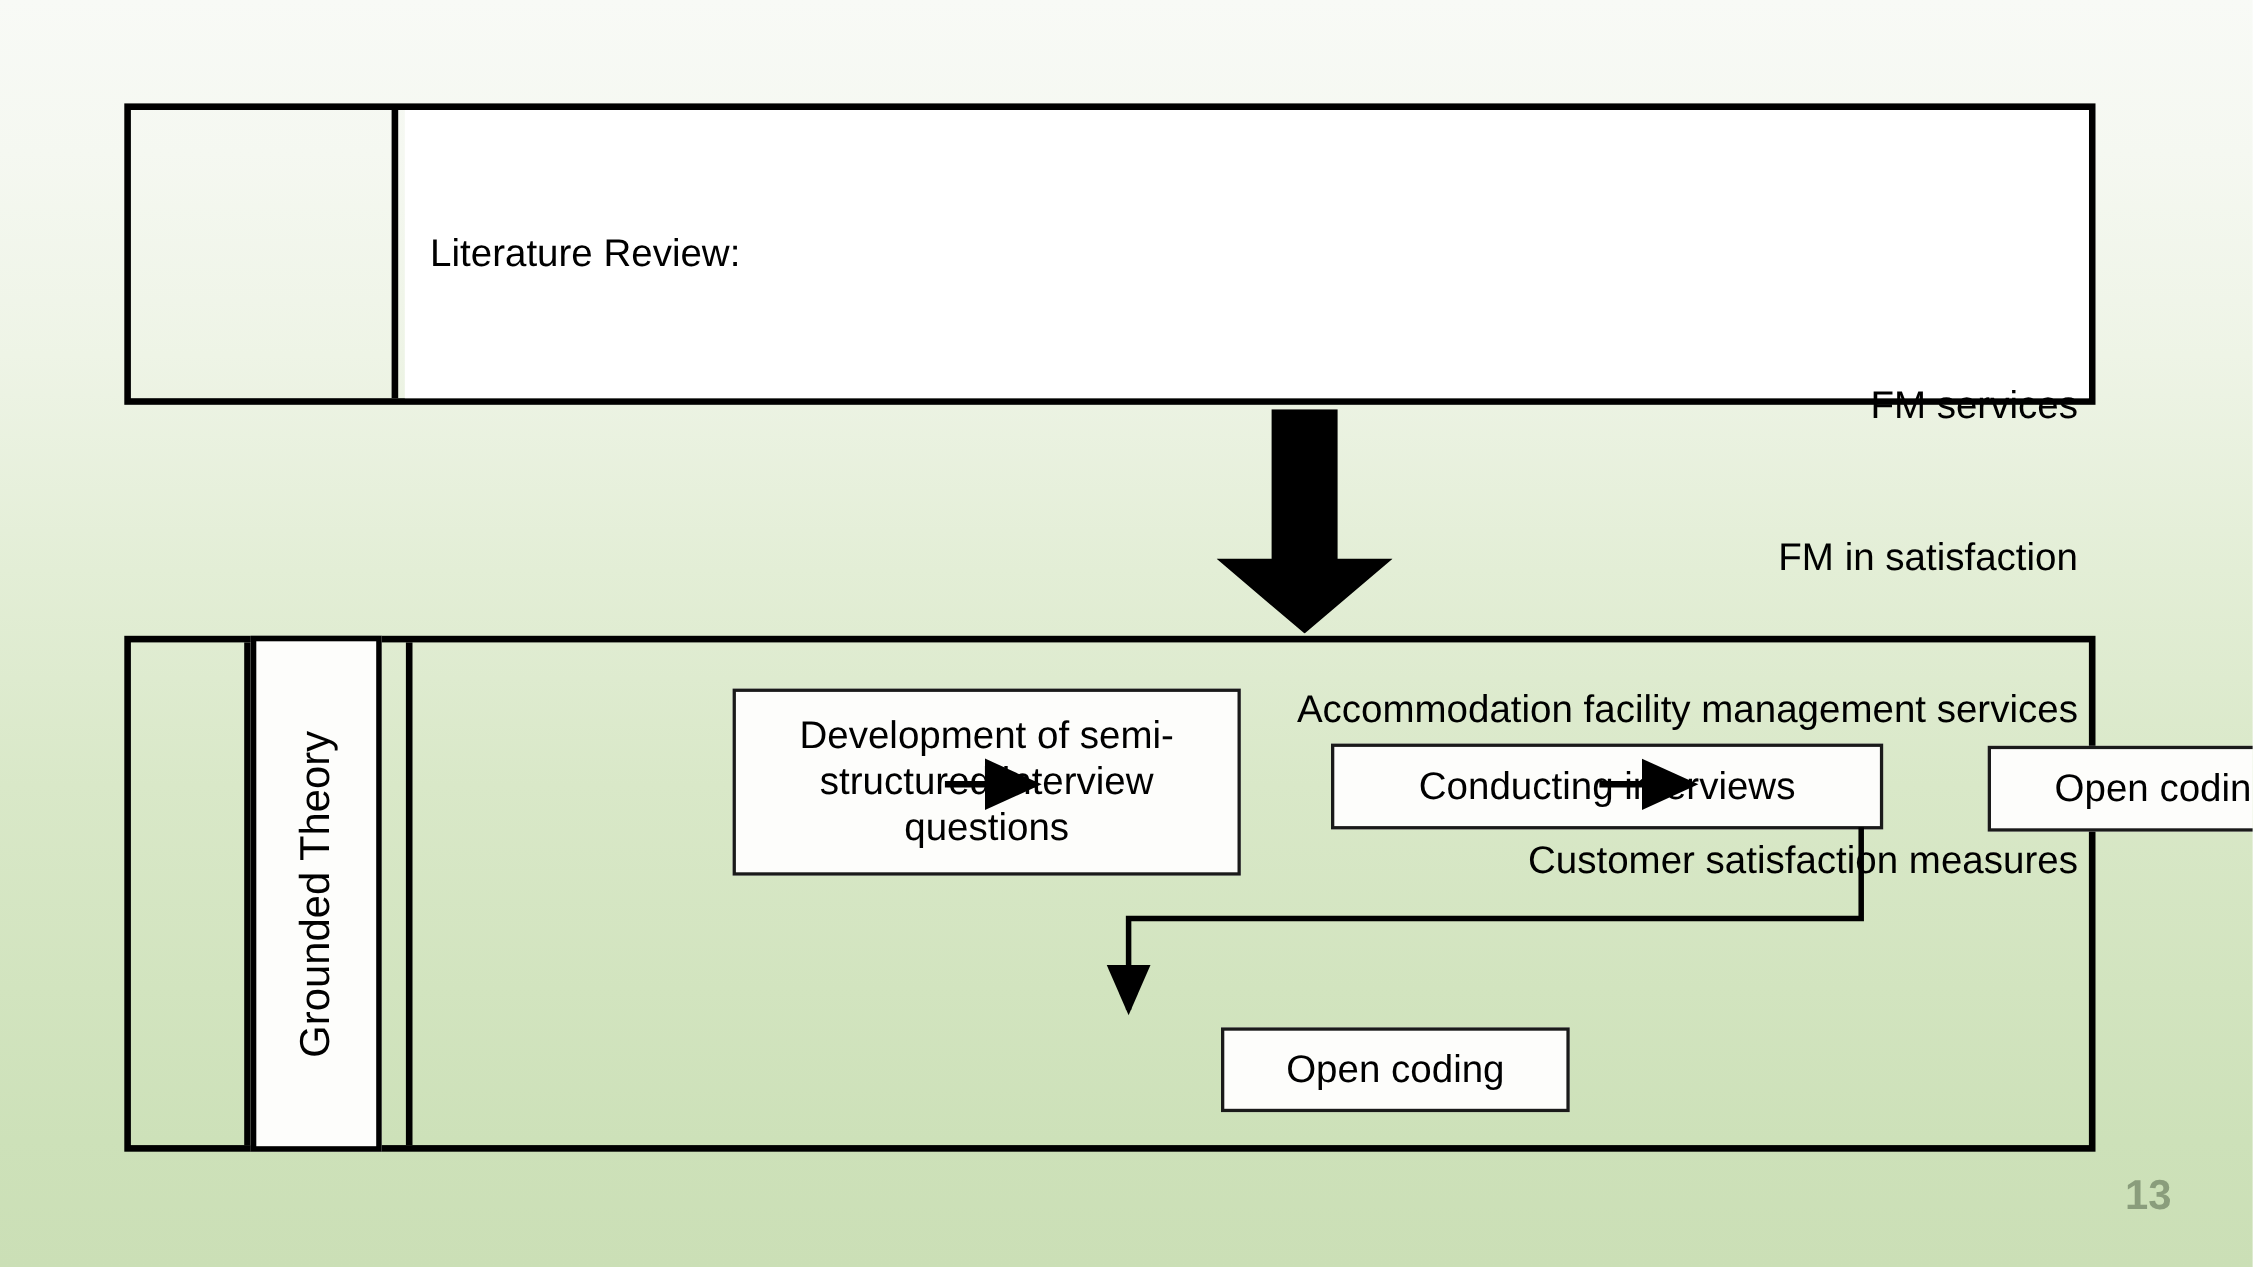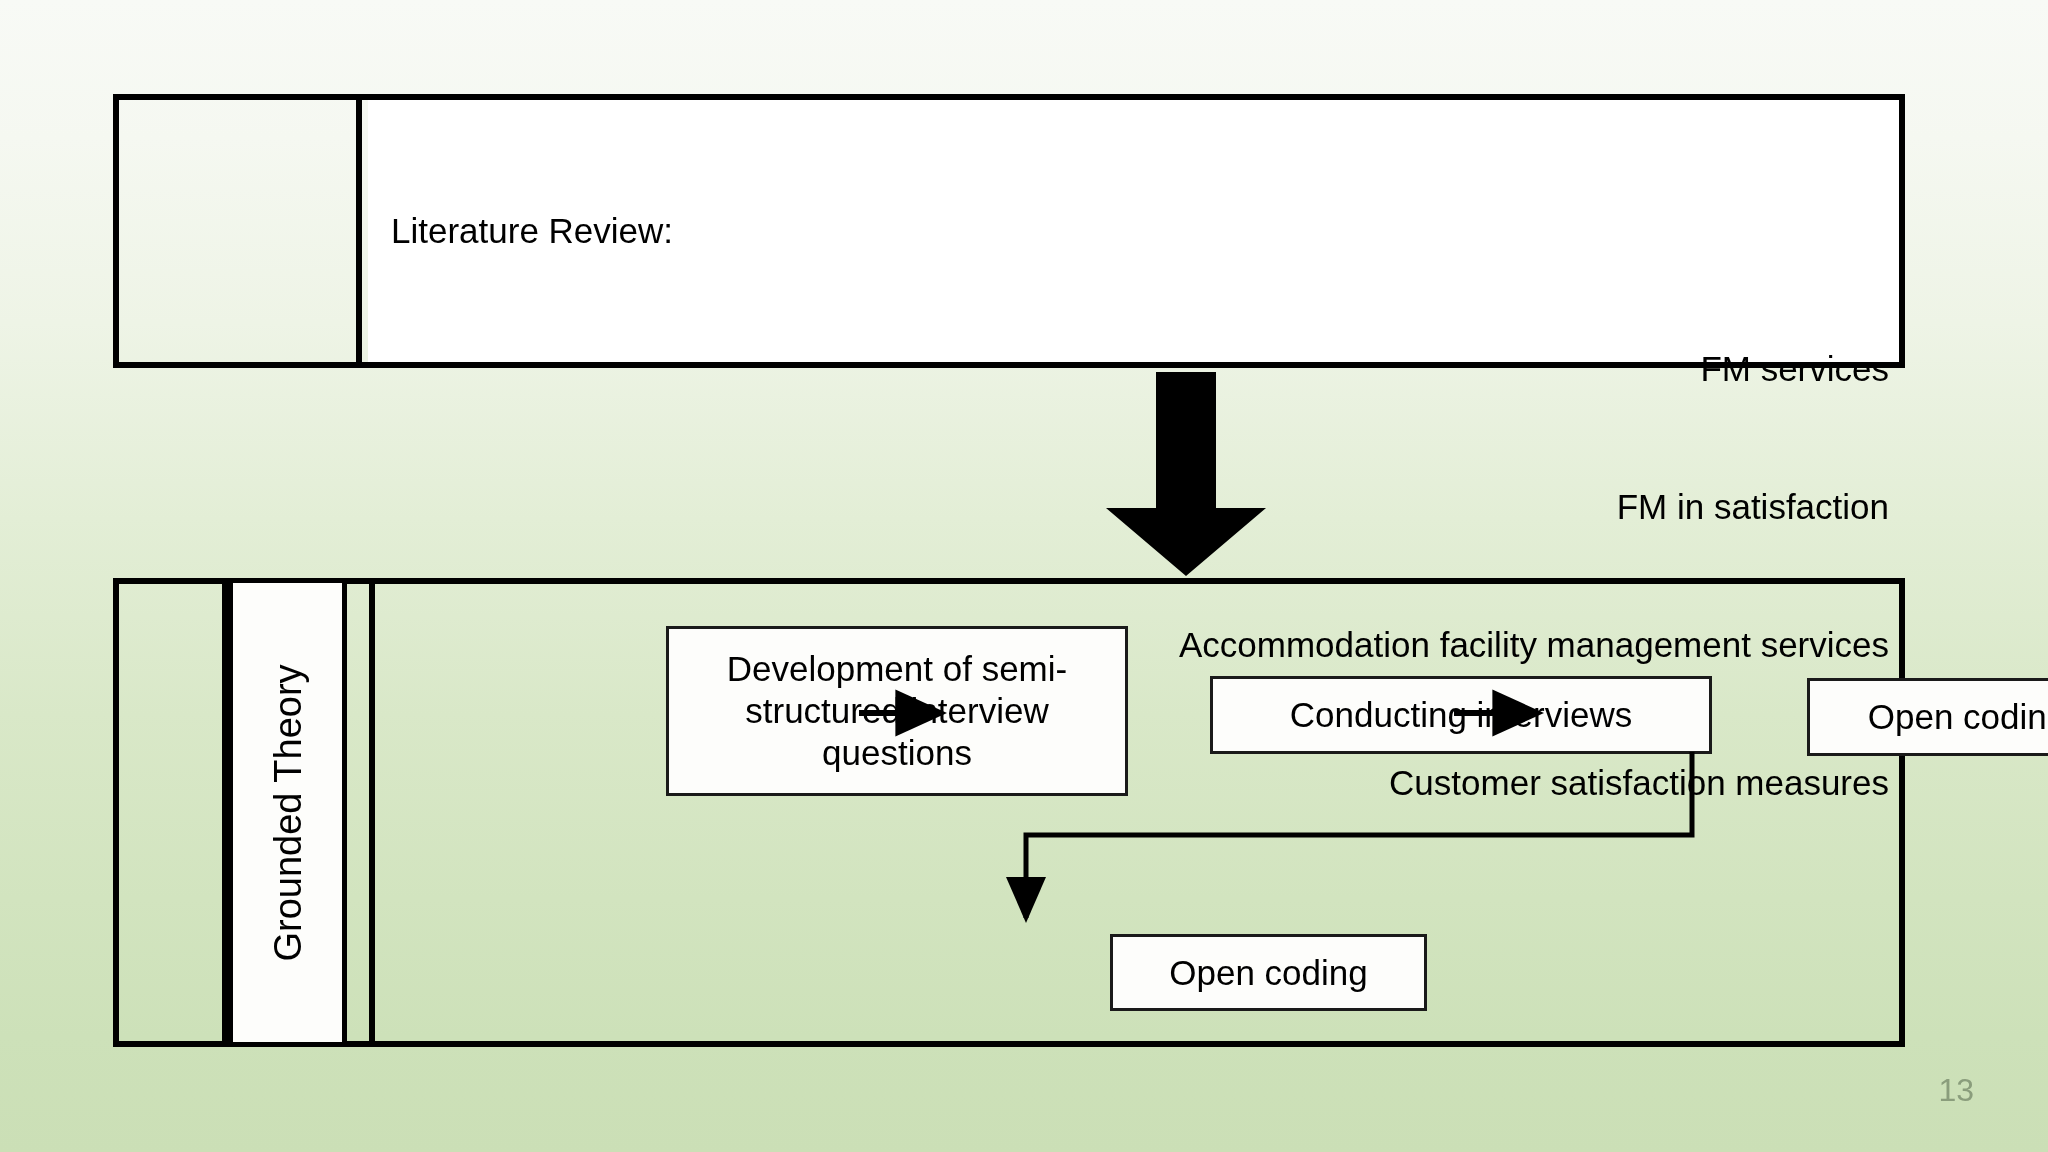--- a/index.html
+++ b/index.html
@@ -171,22 +171,23 @@
     left: 0; top: 0;
     width: 2048px; height: 1152px;
     pointer-events: none;
   }
 
   
   #pagenum {
     position: absolute;
     right: 74px;
     bottom: 43px;
-    font-size: 32px;
+    font-size: 38px;
     color: #8a9d7c;
+    font-weight: bold;
   }
 </style>
 </head>
 <body>
 
 <div id="slide">
 
   <div id="top-group" class="hardbox">
 
     <div id="top-left-cell">

